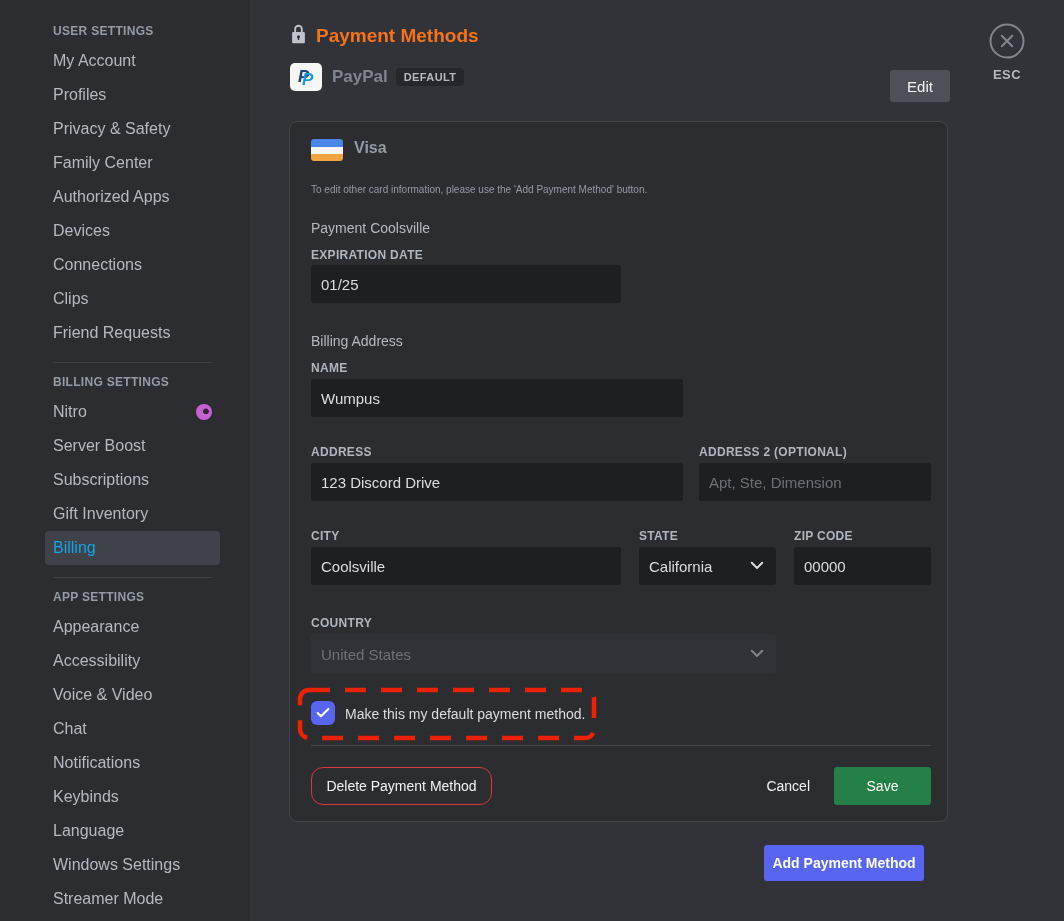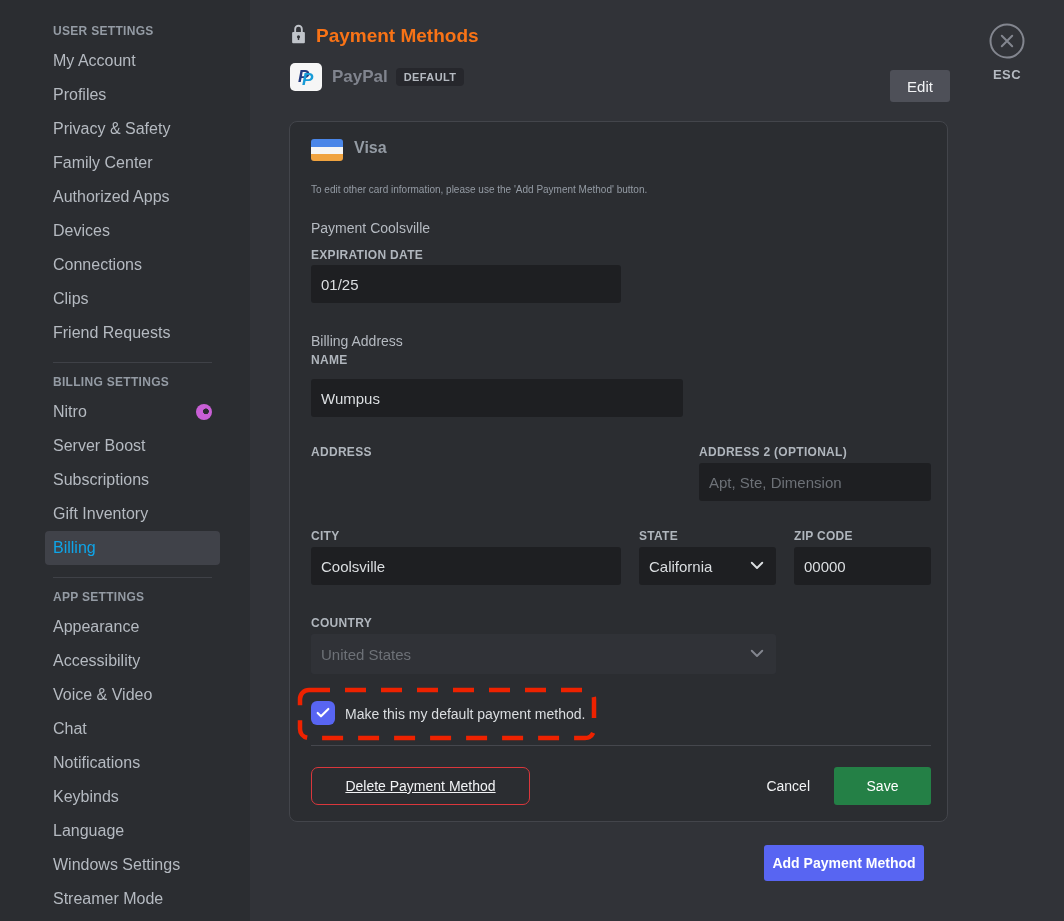--- a/index.html
+++ b/index.html
@@ -47,21 +47,21 @@
   .text-input::placeholder { color:#6d7177; }
   .select-box { background:#1e1f22; border-radius:3px; height:38px; display:flex; align-items:center; justify-content:space-between; padding:0 10px; color:#dbdee1; font-size:15px; cursor:pointer; }
   .select-box.disabled { background:#303237; color:#6d7177; cursor:default; }
 
   #hl-annotation { left:7px; top:565px; pointer-events:none; }
   #default-checkbox { left:21px; top:579px; width:24px; height:24px; background:#5865f2; border-radius:6px; display:flex; align-items:center; justify-content:center; cursor:pointer; }
   #checkbox-label { left:55px; top:584px; font-size:14px; color:#dbdee1; }
 
   #card-divider { left:21px; top:623px; width:620px; height:1px; background:#45474d; }
   #card-footer { left:21px; top:645px; width:620px; height:38px; display:flex; align-items:center; }
-  #delete-button { width:219px; height:38px; background:transparent; border:1px solid #da373c; border-radius:7px; color:#f2f3f5; font-size:14px; font-weight:500; font-family:inherit; cursor:pointer;text-decoration:underline; }
+  #delete-button { width:181px; height:38px; background:transparent; border:1px solid #da373c; border-radius:12px; color:#f2f3f5; font-size:14px; font-weight:500; font-family:inherit; cursor:pointer; }
   #cancel-button { margin-left:auto; background:transparent; border:none; color:#f2f3f5; font-size:14px; font-weight:500; font-family:inherit; padding:0 16px; cursor:pointer; }
   #save-button { margin-left:8px; width:97px; height:38px; background:#248046; border:none; border-radius:3px; color:#fff; font-size:14px; font-weight:500; font-family:inherit; cursor:pointer; }
 
   #add-payment-button { position:absolute; left:764px; top:845px; width:160px; height:36px; background:#5865f2; border:none; border-radius:3px; color:#fff; font-size:14px; font-weight:700; font-family:inherit; cursor:pointer; }
 </style>
 </head>
 <body>
 
 <div id="app">
 
@@ -189,24 +189,25 @@
 
     <div id="card-note" class="abs">To edit other card information, please use the 'Add Payment Method' button.</div>
 
     <div class="abs section-heading" style="left:21px; top:98px;">Payment Coolsville</div>
 
     <div class="abs field-label" style="left:21px; top:126px;">EXPIRATION DATE</div>
     <input class="abs text-input" style="left: 21px; top: 143px; width: 310px;" value="01/25">
 
     <div class="abs section-heading" style="left:21px; top:211px;">Billing Address</div>
 
-    <div class="abs field-label" style="left:21px; top:231px;">NAME</div>
+    <div class="abs field-label" style="left:21px; top:239px;">NAME</div>
     <input class="abs text-input" style="left: 21px; top: 257px; width: 372px;" value="Wumpus">
 
     <div class="abs field-label" style="left:21px; top:323px;">ADDRESS</div>
+    <input class="abs text-input" style="left: 21px; top: 341px; width: 372px;" value="123 Discord Drive">
     <div class="abs field-label" style="left:409px; top:323px;">ADDRESS 2 (OPTIONAL)</div>
     <input class="abs text-input" style="left: 409px; top: 341px; width: 232px;" placeholder="Apt, Ste, Dimension">
 
     <div class="abs field-label" style="left:21px; top:407px;">CITY</div>
     <input class="abs text-input" style="left: 21px; top: 425px; width: 310px;" value="Coolsville">
     <div class="abs field-label" style="left:349px; top:407px;">STATE</div>
     <div class="abs select-box" style="left:349px; top:425px; width:137px;">
       <span>California</span>
       <span>
         <svg width="18" height="18" viewBox="0 0 24 24" fill="none" stroke="#dbdee1" stroke-width="2.5" stroke-linecap="round" stroke-linejoin="round">

